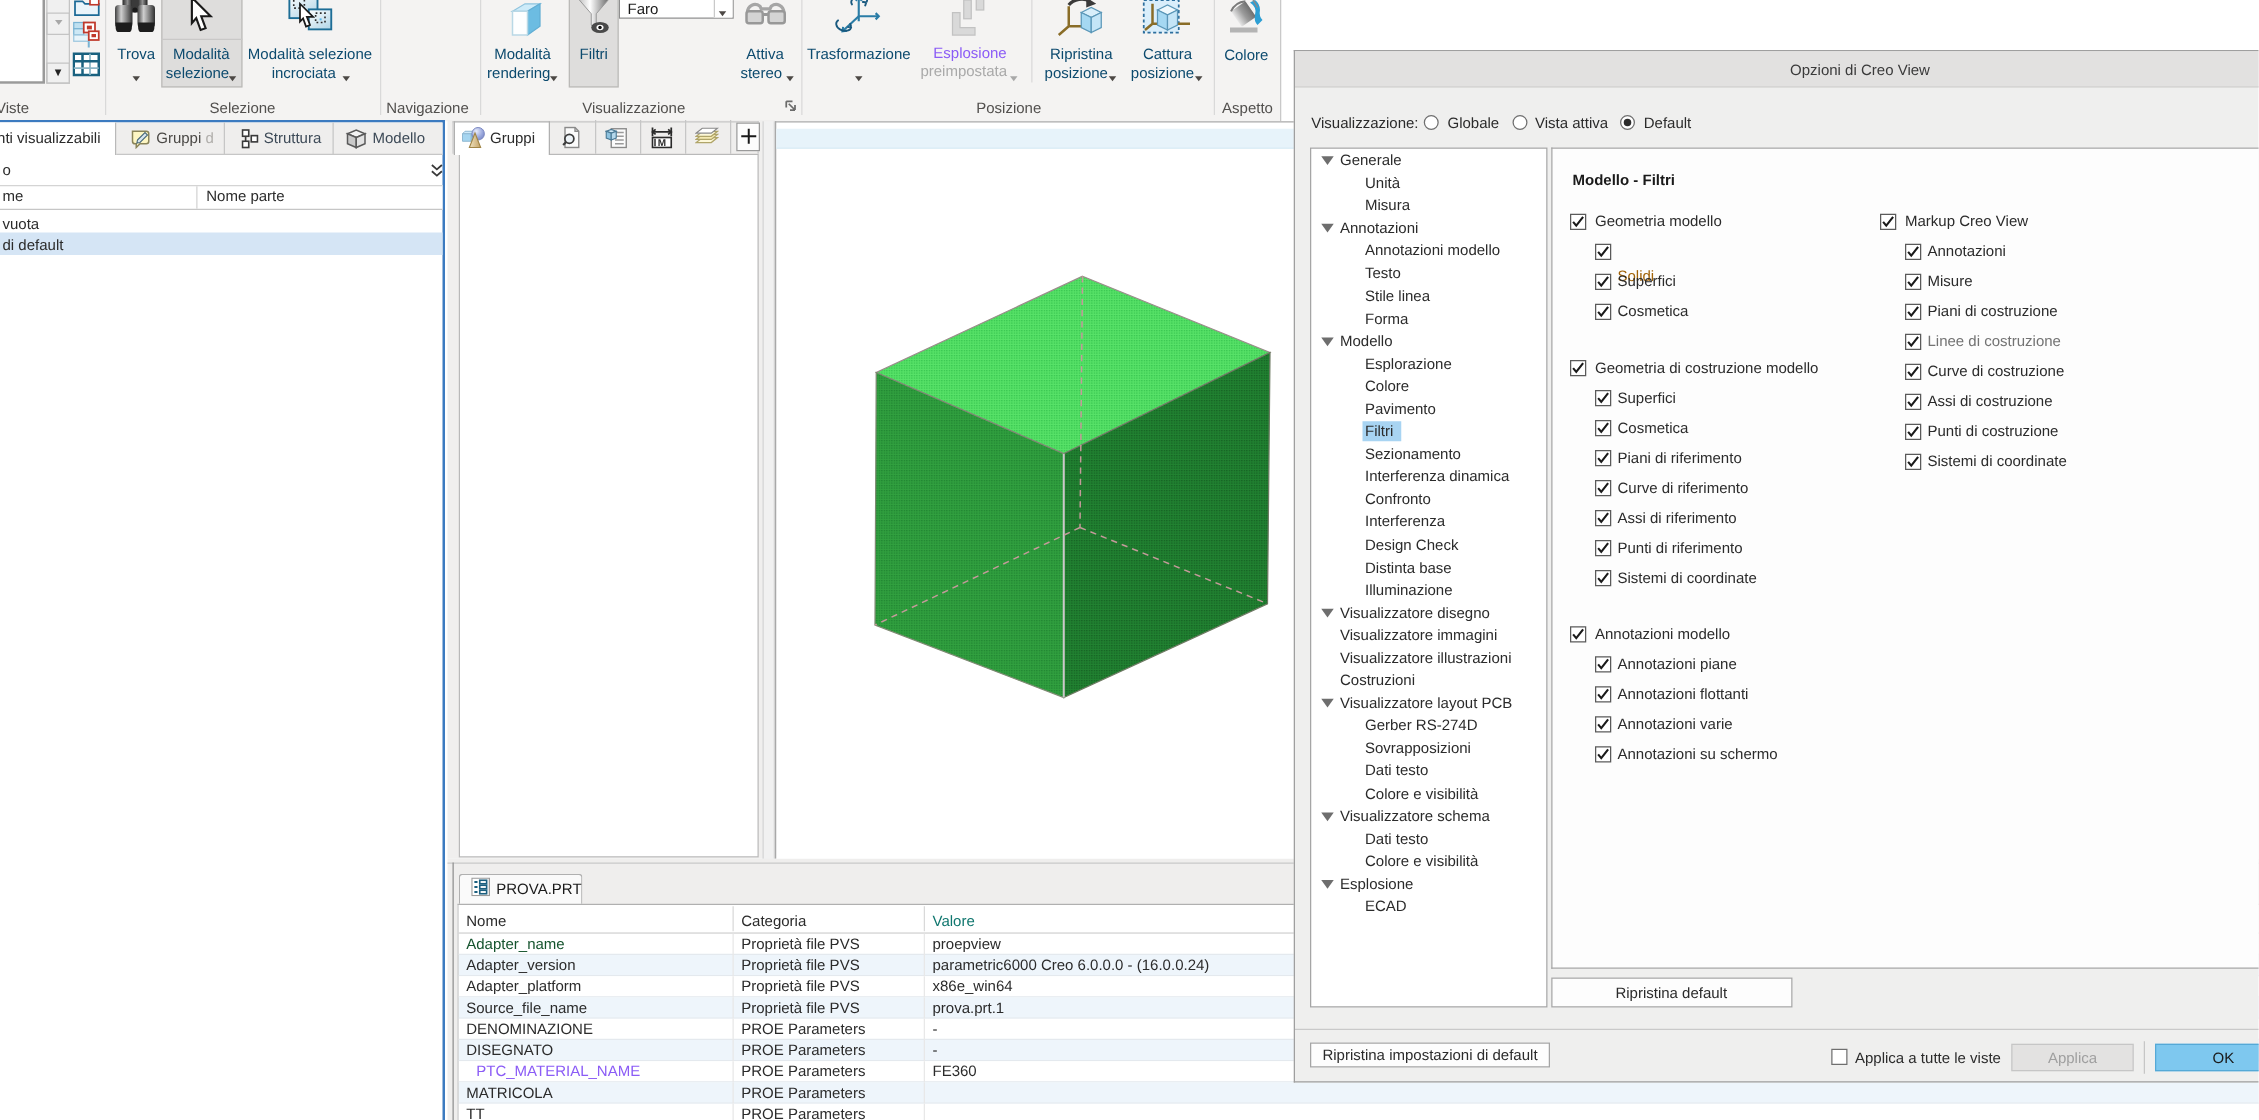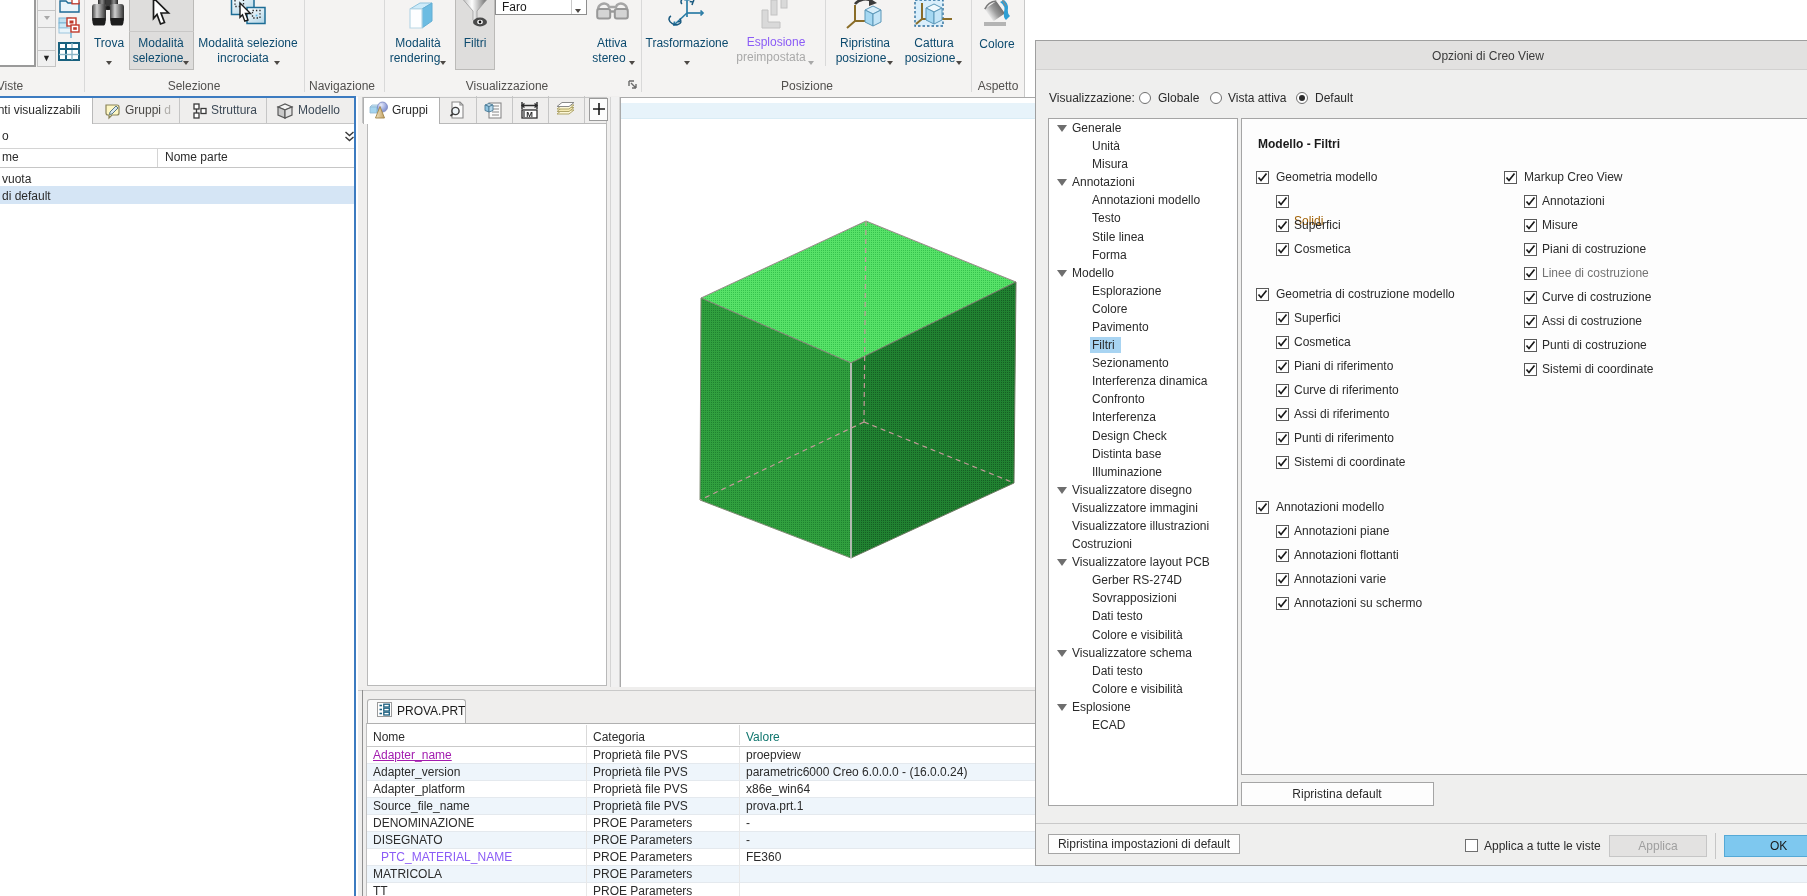--- a/index.html
+++ b/index.html
@@ -384,21 +384,21 @@
 </svg>
 <div class="a" style="left:39px;top:17px;color:#1a1a1a;">PROVA.PRT</div>
 <div class="a" style="left:8px;top:36px;width:1441px;height:173px;background:#fff;border-top:1px solid #b0b0b0;border-left:1px solid #c0c0c0;">
 <div class="a" style="left:0;top:0;width:1441px;height:23px;background:#fff;border-bottom:1px solid #c9c9c9;"></div>
 <div class="a" style="left:6px;top:6px;color:#2b2b2b;">Nome</div>
 <div class="a" style="left:219px;top:1px;width:1px;height:20px;background:#d9d9d9;"></div>
 <div class="a" style="left:226px;top:6px;color:#2b2b2b;">Categoria</div>
 <div class="a" style="left:372px;top:1px;width:1px;height:20px;background:#d9d9d9;"></div>
 <div class="a" style="left:379px;top:6px;color:#0f766e;">Valore</div>
 <div class="a" style="left:0;top:23px;width:1441px;height:17px;background:#ffffff;border-bottom:1px solid #e4e9ee;">
-<div class="a" style="left:6px;top:1px;color:#a21caf;text-decoration:underline;">Adapter_name</div>
+<div class="a" style="left:6px;top:1px;color:#14532d;">Adapter_name</div>
 <div class="a" style="left:226px;top:1px;color:#2b2b2b;">Proprietà file PVS</div>
 <div class="a" style="left:379px;top:1px;color:#2b2b2b;">proepview</div>
 <div class="a" style="left:219px;top:0;width:1px;height:17px;background:#e8e8e8;"></div>
 <div class="a" style="left:372px;top:0;width:1px;height:17px;background:#e8e8e8;"></div>
 </div>
 <div class="a" style="left:0;top:40px;width:1441px;height:17px;background:#eef5fb;border-bottom:1px solid #e4e9ee;">
 <div class="a" style="left:6px;top:1px;color:#2b2b2b;">Adapter_version</div>
 <div class="a" style="left:226px;top:1px;color:#2b2b2b;">Proprietà file PVS</div>
 <div class="a" style="left:379px;top:1px;color:#2b2b2b;">parametric6000 Creo 6.0.0.0 - (16.0.0.24)</div>
 <div class="a" style="left:219px;top:0;width:1px;height:17px;background:#e8e8e8;"></div>

